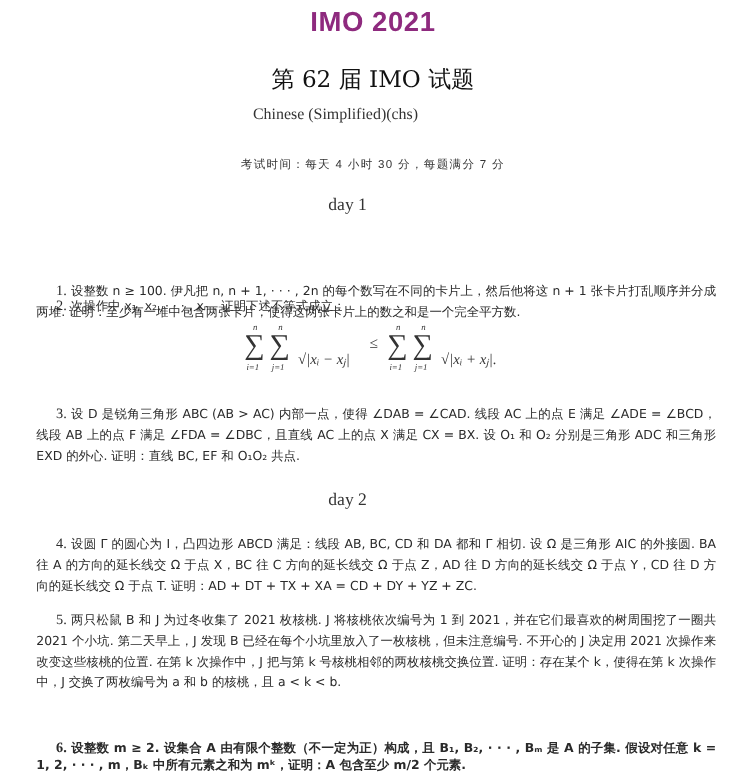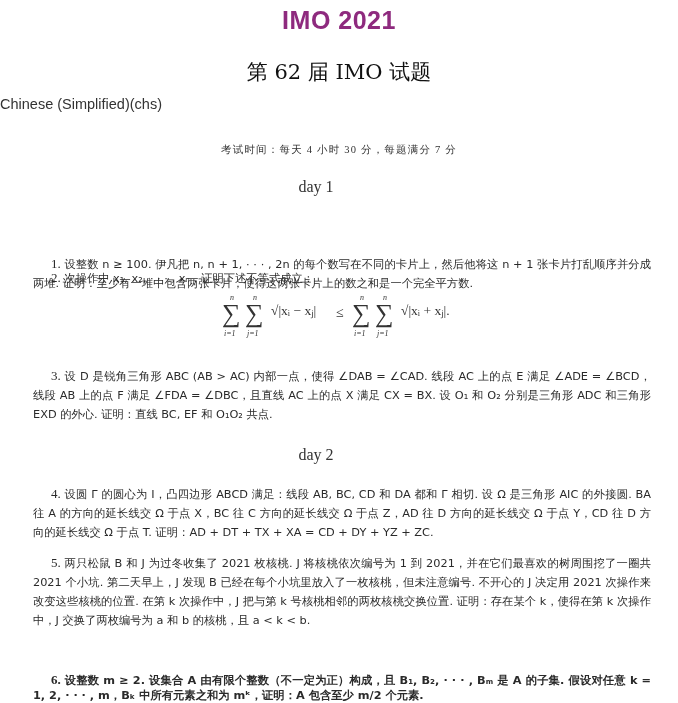--- a/index.html
+++ b/index.html
@@ -12,45 +12,45 @@
     .brand {
       left: 0; width: 678px; top: 6px; text-align: center;
       font-family: "Liberation Sans", "DejaVu Sans", sans-serif;
       font-weight: bold; font-size: 25px; color: #8e2a7e; letter-spacing: 0.5px;
     }
     .title {
       left: 0; width: 678px; top: 58px; text-align: center;
       font-family: "DejaVu Serif", serif; font-weight: normal; font-size: 21px; color: #111;
     }
     .lang {
-      left: 0; width: 610px; top: 96px; 
-      font-family: Liberation Sans, sans-serif; font-size: 14.5px; color: #333;
+      left: 0; width: 610px; top: 96px; text-align: center;
+      font-family: Liberation Serif, serif; font-size: 14.5px; color: #333;
     }
     .timing {
       left: 0; width: 678px; top: 143px; text-align: center;
-      font-family: Liberation Serif, serif; font-size: 10.5px; color: #333; letter-spacing: 1.2px;
+      font-family: Liberation Sans, sans-serif; font-size: 10.5px; color: #333; letter-spacing: 1.2px;
     }
     .day {
       left: 0; width: 632px; text-align: center;
       font-family: "Liberation Serif", serif; font-size: 16px; color: #333;
     }
     .problem {
       left: 33px; width: 618px;
       font-family: "DejaVu Sans", sans-serif; font-size: 11.3px; line-height: 19px;
       color: #2a2a2a; text-align: justify; text-indent: 18px;
     }
     .problem .num { font-family: "Liberation Serif", serif; font-size: 13px; }
     .formula {
       left: 222px; top: 293px; width: 240px; height: 46px;
       font-family: "Liberation Serif", serif; color: #333;
     }
     .formula .sum { position: absolute; font-size: 26px; top: 6px; }
     .formula .lim-top { position: absolute; font-size: 8px; top: 0px; font-style: italic; }
     .formula .lim-bot { position: absolute; font-size: 8px; top: 36px; font-style: italic; font-family: Liberation Serif, serif; }
-    .formula .root { position: absolute; top: 8px; font-size: 13.5px; }
+    .formula .root { position: absolute; top: 24px; font-size: 13.5px; font-style: italic; }
     .formula .op { position: absolute; top: 12px; font-size: 14px; }
   </style>
 </head>
 <body>
 
 <div class="abs brand">IMO 2021</div>
 <div class="abs title">第 62 届 IMO 试题</div>
 <div class="abs lang">Chinese (Simplified)(chs)</div>
 <div class="abs timing">考试时间：每天 4 小时 30 分，每题满分 7 分</div>
 

